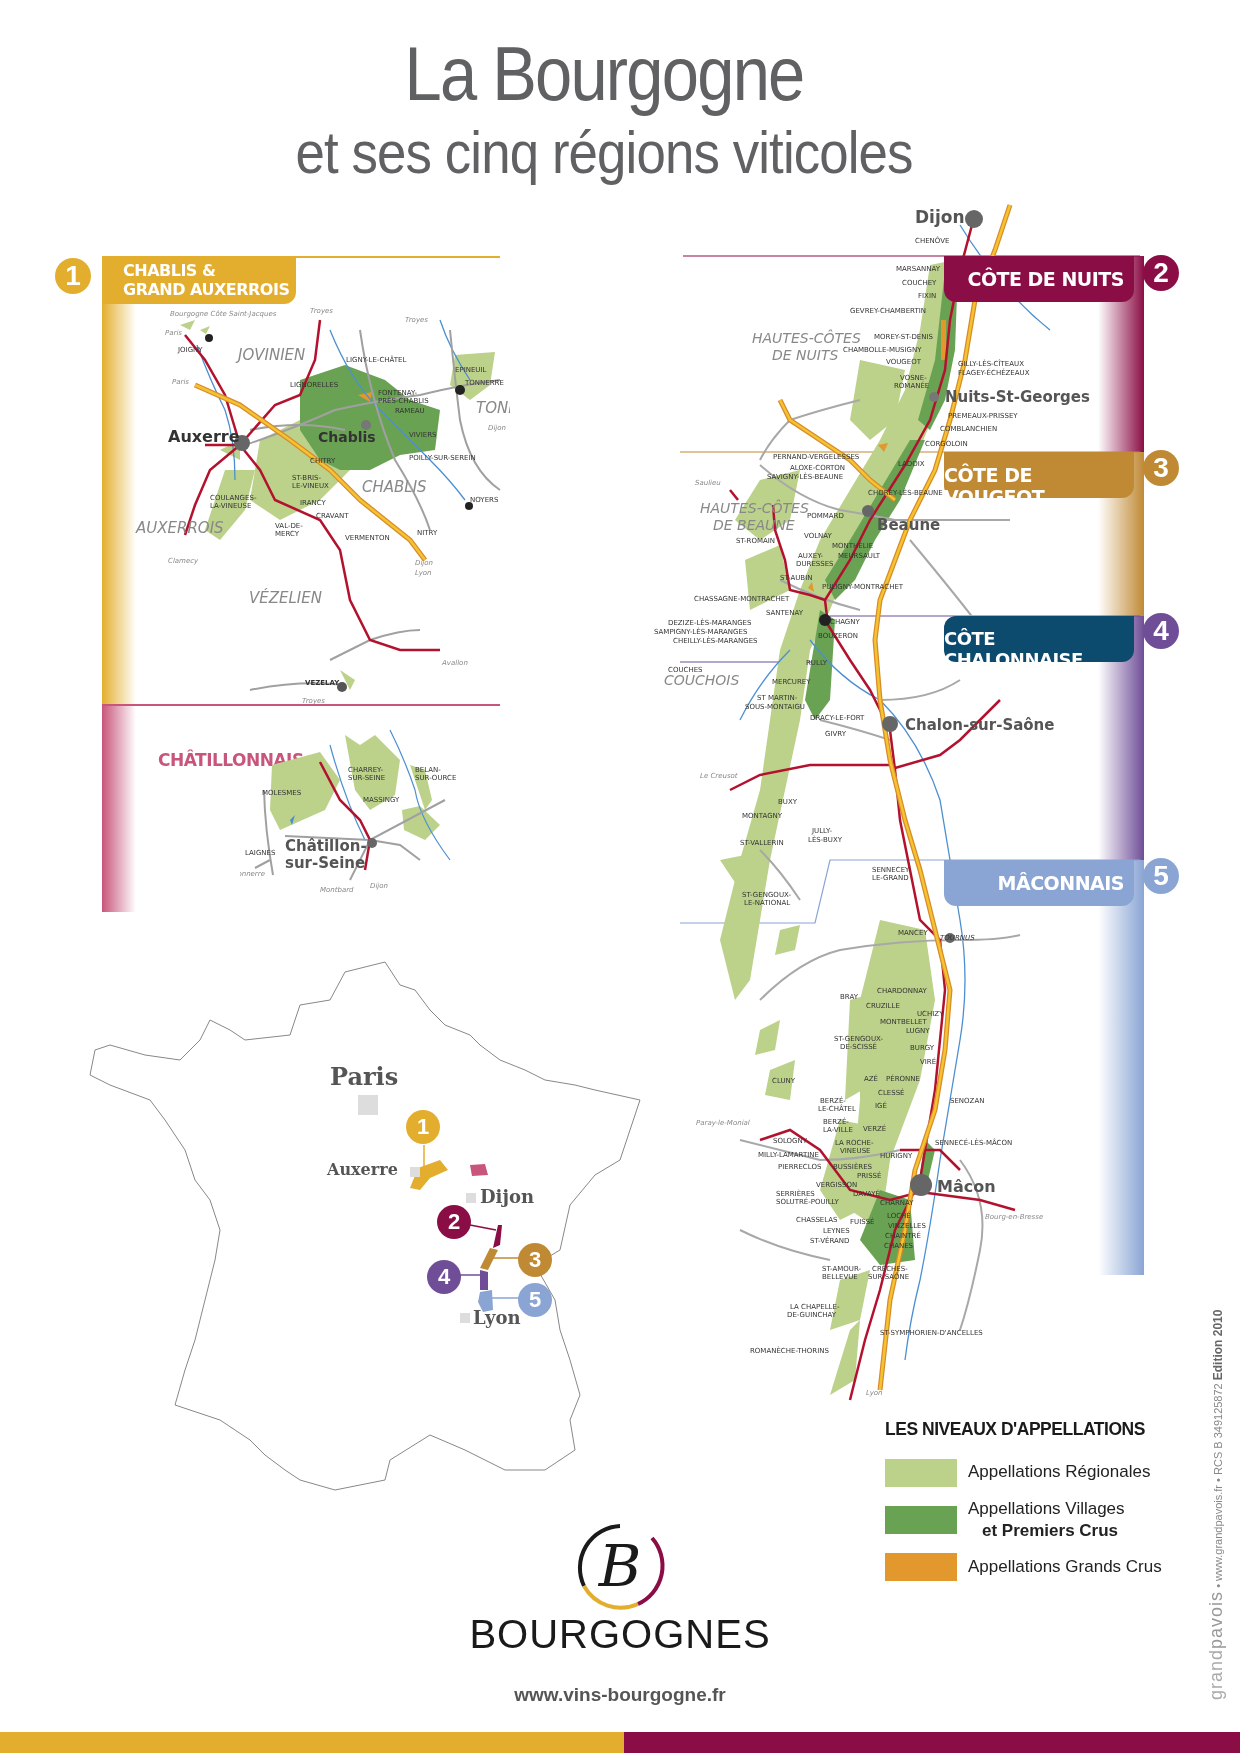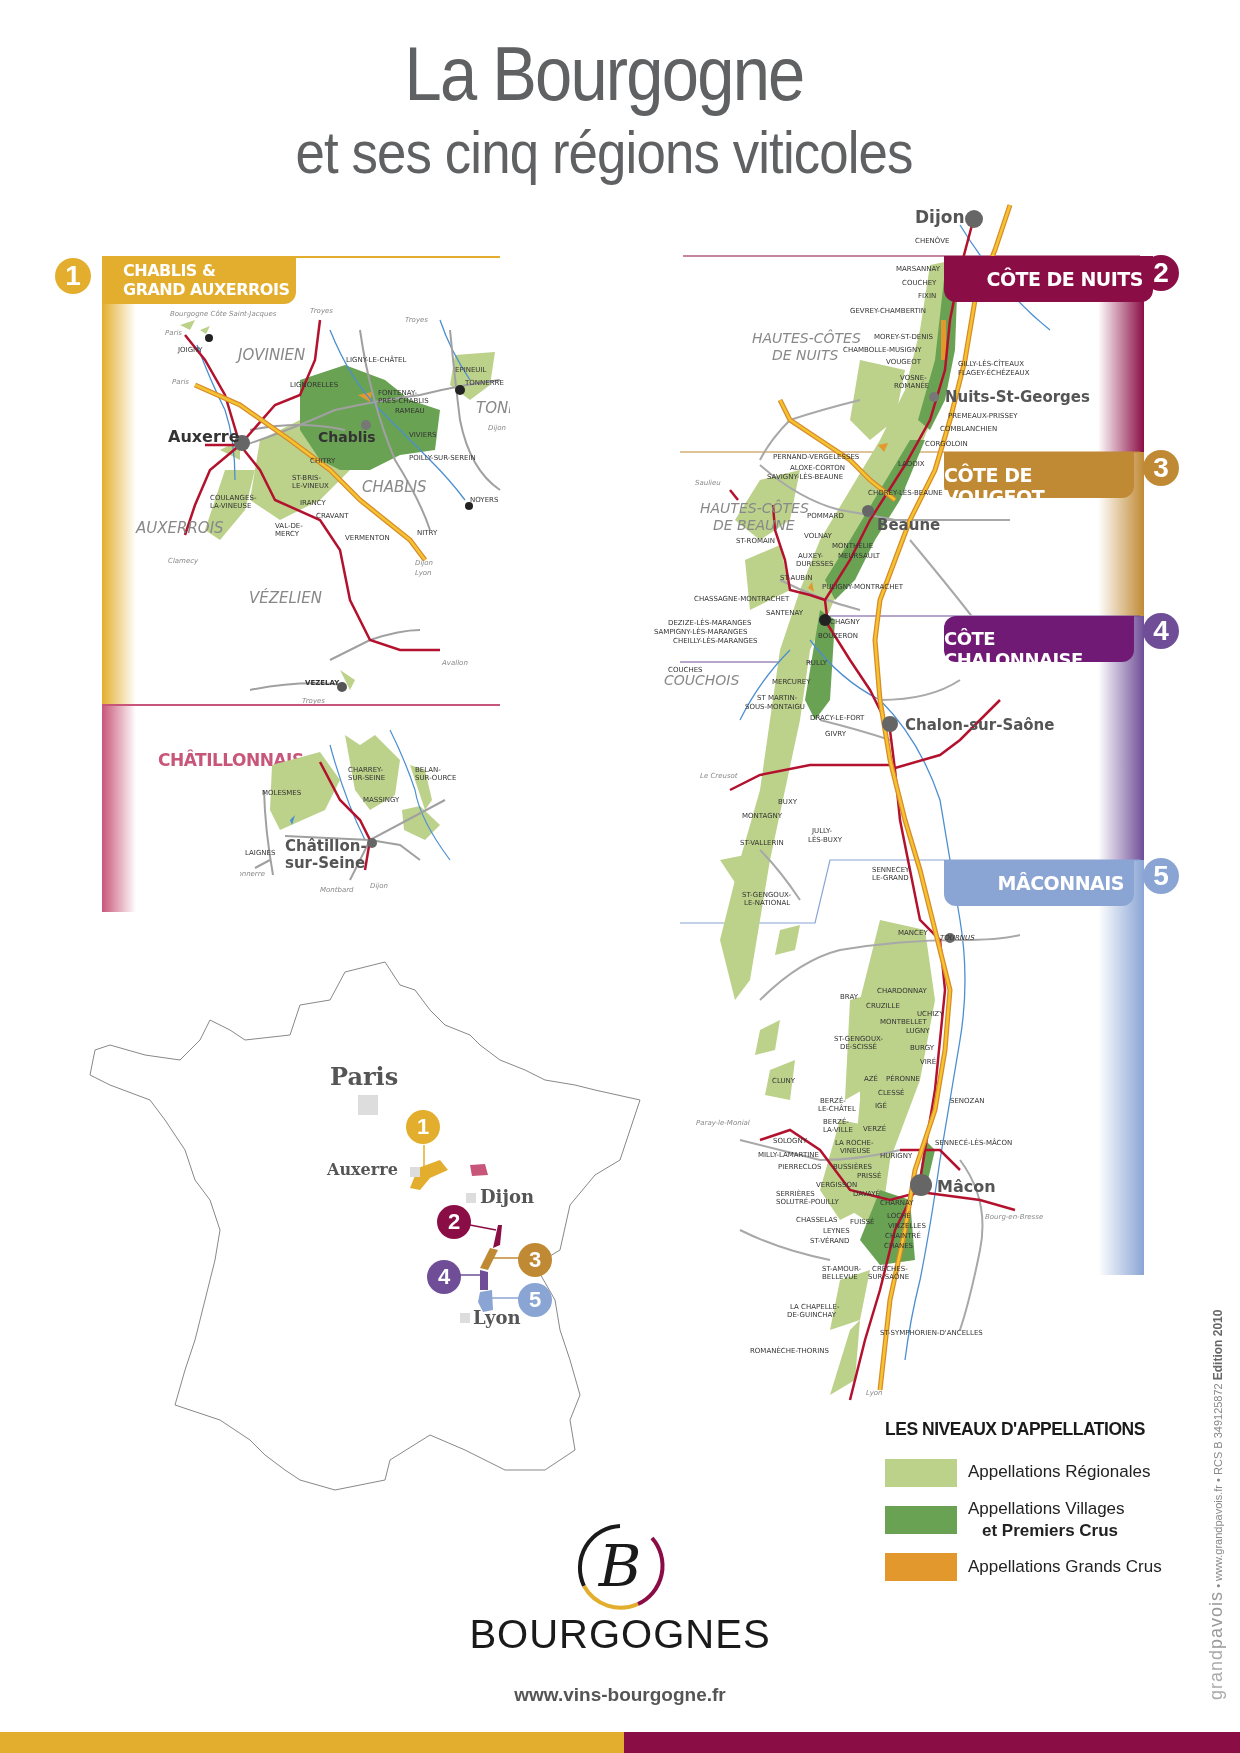--- a/index.html
+++ b/index.html
@@ -387,31 +387,31 @@
   </g>
   <g font-family="DejaVu Sans, sans-serif" font-size="7" font-style="italic" fill="#888">
     <text x="695" y="485">Saulieu</text>
     <text x="700" y="778">Le Creusot</text>
     <text x="696" y="1125">Paray-le-Monial</text>
     <text x="985" y="1219">Bourg-en-Bresse</text>
     <text x="866" y="1395">Lyon</text>
   </g>
 </svg>
 
-<div class="abs" style="left:944px;top:256px;width:190px;height:46px;background:#8B0D45;border-radius:0 0 12px 12px;padding-left:19px;">
+<div class="abs" style="left:944px;top:256px;width:190px;height:46px;background:#8B0D45;border-radius:0 0 12px 12px;">
   <div class="rlabel" style="position:absolute;right:10px;top:12px;font-size:19px;">CÔTE DE NUITS</div>
 </div>
 <div class="abs badge" style="left:1143px;top:255px;background:#8B0D45;">2</div>
 
 <div class="abs" style="left:944px;top:452px;width:190px;height:46px;background:#C08A35;border-radius:0 0 12px 12px;">
   <div class="rlabel" style="position:absolute;right:10px;top:12px;font-size:19px;">CÔTE DE VOUGEOT</div>
 </div>
 <div class="abs badge" style="left:1143px;top:450px;background:#C08A35;">3</div>
 
-<div class="abs" style="left:944px;top:616px;width:190px;height:46px;background:#701a75;border-radius:12px 0 12px 12px;">
+<div class="abs" style="left:944px;top:616px;width:190px;height:46px;background:#0c4a6e;border-radius:12px 0 12px 12px;">
   <div class="rlabel" style="position:absolute;right:10px;top:12px;font-size:18px;">CÔTE CHALONNAISE</div>
 </div>
 <div class="abs badge" style="left:1143px;top:613px;background:#6F4E97;">4</div>
 
 <div class="abs" style="left:944px;top:860px;width:190px;height:46px;background:#8AA5D4;border-radius:0 0 12px 12px;">
   <div class="rlabel" style="position:absolute;right:10px;top:12px;font-size:19px;">MÂCONNAIS</div>
 </div>
 <div class="abs badge" style="left:1143px;top:858px;background:#8AA5D4;">5</div>
 
 <svg class="abs" style="left:80px;top:950px;" width="580" height="590" viewBox="80 950 580 590">

